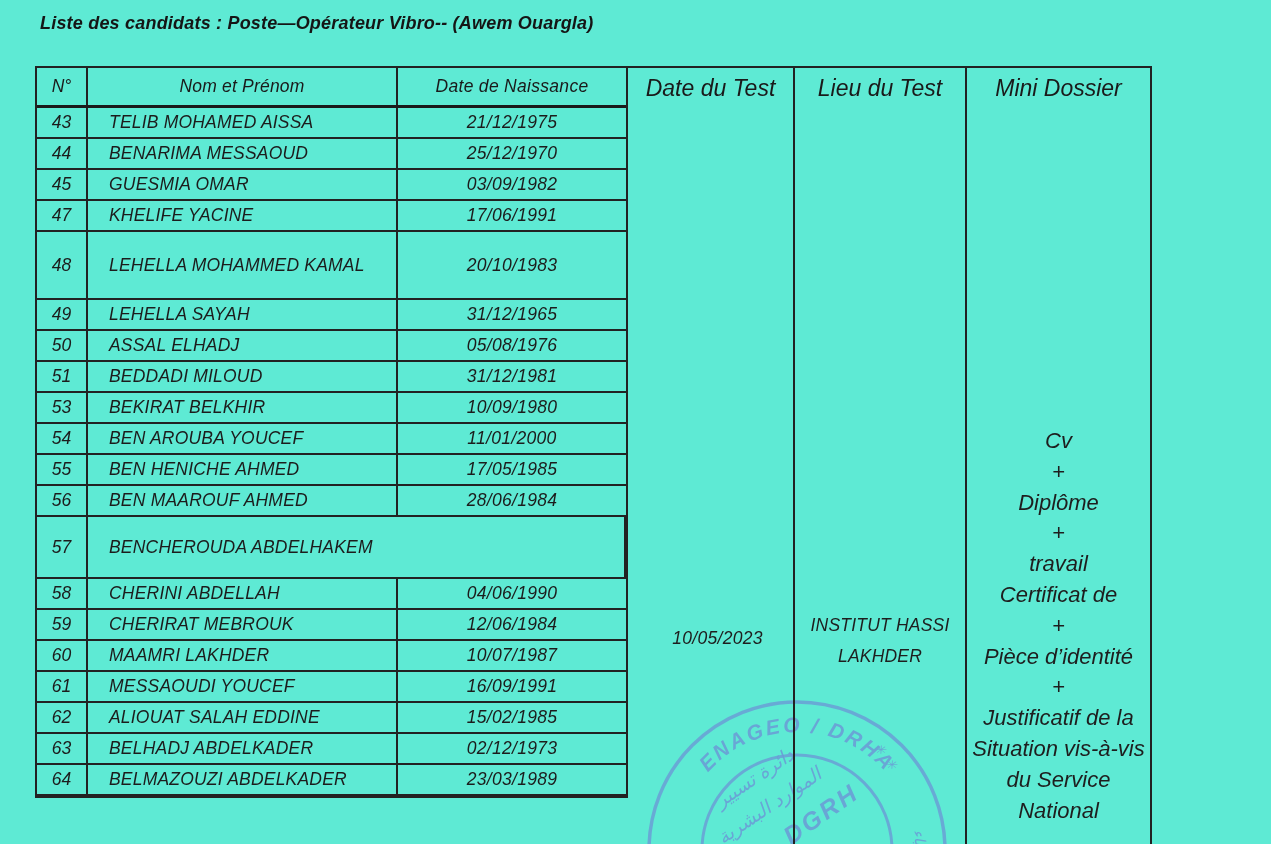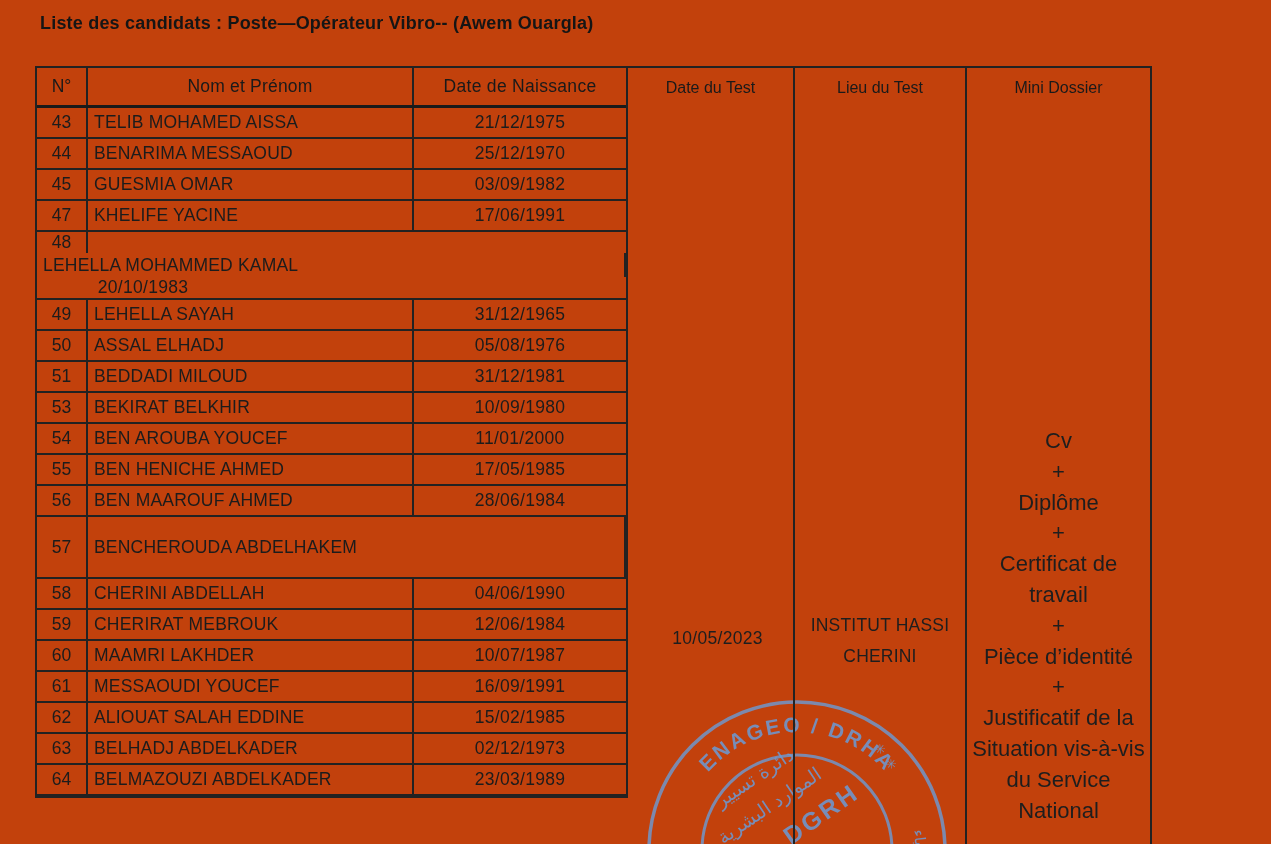--- a/index.html
+++ b/index.html
@@ -1,46 +1,46 @@
 <!DOCTYPE html>
 <html><head>
 <meta charset="utf-8">
 <style>
   html,body{margin:0;padding:0;background:#ffffff;}
   *{box-sizing:border-box;}
   .page{
-    position:relative;width:1271px;height:844px;background:#c2410c;
-    overflow:hidden;font-family:"Liberation Sans",sans-serif;color:#1e1e1e;
+    position:relative;width:1271px;height:844px;background:#5eead4;
+    overflow:hidden;font-family:"Liberation Sans",sans-serif;color:#1e1e1e;font-style:italic;
   }
   .title{
     position:absolute;left:40px;top:13px;font-size:18px;font-weight:bold;
     color:#151515;letter-spacing:.2px;
   }
   
   .ltable{
     position:absolute;left:35px;top:66px;width:593px;
     border:2px solid #222;z-index:2;background:transparent;
   }
   .lrow{display:flex;border-bottom:2px solid #222;height:31px;}
   .lrow.header{height:40px;border-bottom:3px solid #1a1a1a;}
   .lrow:last-child{border-bottom:2px solid #222;}
   .cell{display:flex;align-items:center;justify-content:center;font-size:17.5px;color:#1c1c1c;}
   .cell.num{width:51px;border-right:2px solid #222;flex:0 0 auto;}
-  .cell.name{flex:1;justify-content:flex-start;padding-left:6px;border-right:2px solid #222;letter-spacing:.2px;}
-  .cell.birth{width:212px;flex:0 0 auto;letter-spacing:.3px;}
+  .cell.name{flex:1;justify-content:flex-start;padding-left:21px;border-right:2px solid #222;letter-spacing:.2px;}
+  .cell.birth{width:228px;flex:0 0 auto;letter-spacing:.3px;}
   .hcell{font-size:17.5px;color:#1a1a1a;}
   
   .rcol{
     position:absolute;top:66px;height:800px;border-top:2px solid #222;
     border-right:2px solid #222;z-index:2;background:transparent;
   }
   .col-testdate{left:628px;width:167px;}
   .col-testplace{left:795px;width:172px;}
   .col-dossier{left:967px;width:185px;}
-  .rhead{height:40px;display:flex;align-items:center;justify-content:center;font-size:16px;color:#1a1a1a;}
+  .rhead{height:40px;display:flex;align-items:center;justify-content:center;font-size:23px;color:#1a1a1a;}
   .testdate-value{position:absolute;left:0;right:0;top:560px;text-align:center;font-size:17.5px;letter-spacing:.3px;margin-left:14px;}
   .testplace-value{position:absolute;left:0;right:0;top:542px;text-align:center;font-size:17.5px;line-height:31px;letter-spacing:.2px;}
   .dossier-lines{position:absolute;left:0;right:0;top:358px;text-align:center;font-size:22px;}
   .dline{line-height:30.8px;height:30.8px;}
   
   .stamp{position:absolute;left:630px;top:685px;z-index:1;}
 </style>
 </head>
 <body>
 
@@ -68,21 +68,21 @@
         <div class="lrow">
           <div class="cell num">45</div>
           <div class="cell name">GUESMIA OMAR</div>
           <div class="cell birth">03/09/1982</div>
         </div>
         <div class="lrow">
           <div class="cell num">47</div>
           <div class="cell name">KHELIFE YACINE</div>
           <div class="cell birth">17/06/1991</div>
         </div>
-        <div class="lrow" style="height: 68px; flex-direction: column;">
+        <div class="lrow" style="height: 68px;">
           <div class="cell num">48</div>
           <div class="cell name">LEHELLA MOHAMMED KAMAL</div>
           <div class="cell birth">20/10/1983</div>
         </div>
         <div class="lrow">
           <div class="cell num">49</div>
           <div class="cell name">LEHELLA SAYAH</div>
           <div class="cell birth">31/12/1965</div>
         </div>
         <div class="lrow">
@@ -159,33 +159,33 @@
 
   <div class="rcol col-testdate">
     <div class="rhead">Date du Test</div>
     <div class="testdate-value">10/05/2023</div>
   </div>
 
   <div class="rcol col-testplace">
     <div class="rhead">Lieu du Test</div>
     <div class="testplace-value">
       <div>INSTITUT HASSI</div>
-      <div>CHERINI</div>
+      <div>LAKHDER</div>
     </div>
   </div>
 
   <div class="rcol col-dossier">
     <div class="rhead">Mini Dossier</div>
     <div class="dossier-lines" id="dossier">
         <div class="dline">Cv</div>
         <div class="dline">+</div>
         <div class="dline">Diplôme</div>
         <div class="dline">+</div>
+        <div class="dline">travail</div>
         <div class="dline">Certificat de</div>
-        <div class="dline">travail</div>
         <div class="dline">+</div>
         <div class="dline">Pièce d’identité</div>
         <div class="dline">+</div>
         <div class="dline">Justificatif de la</div>
         <div class="dline">Situation vis-à-vis</div>
         <div class="dline">du Service</div>
         <div class="dline">National</div>
       </div>
   </div>
 

